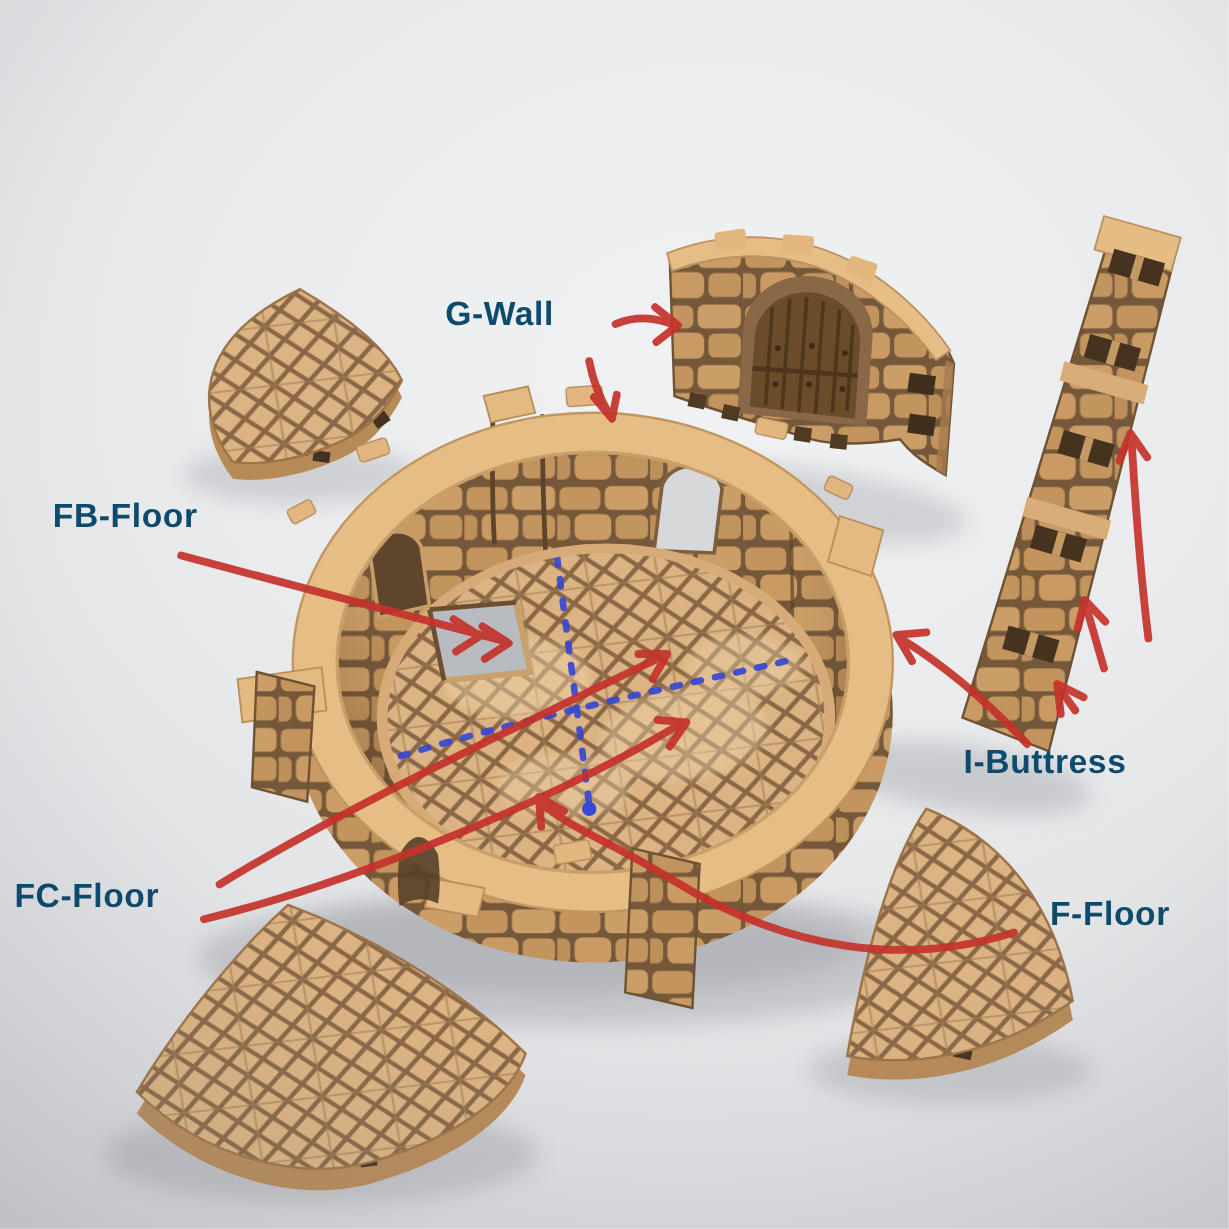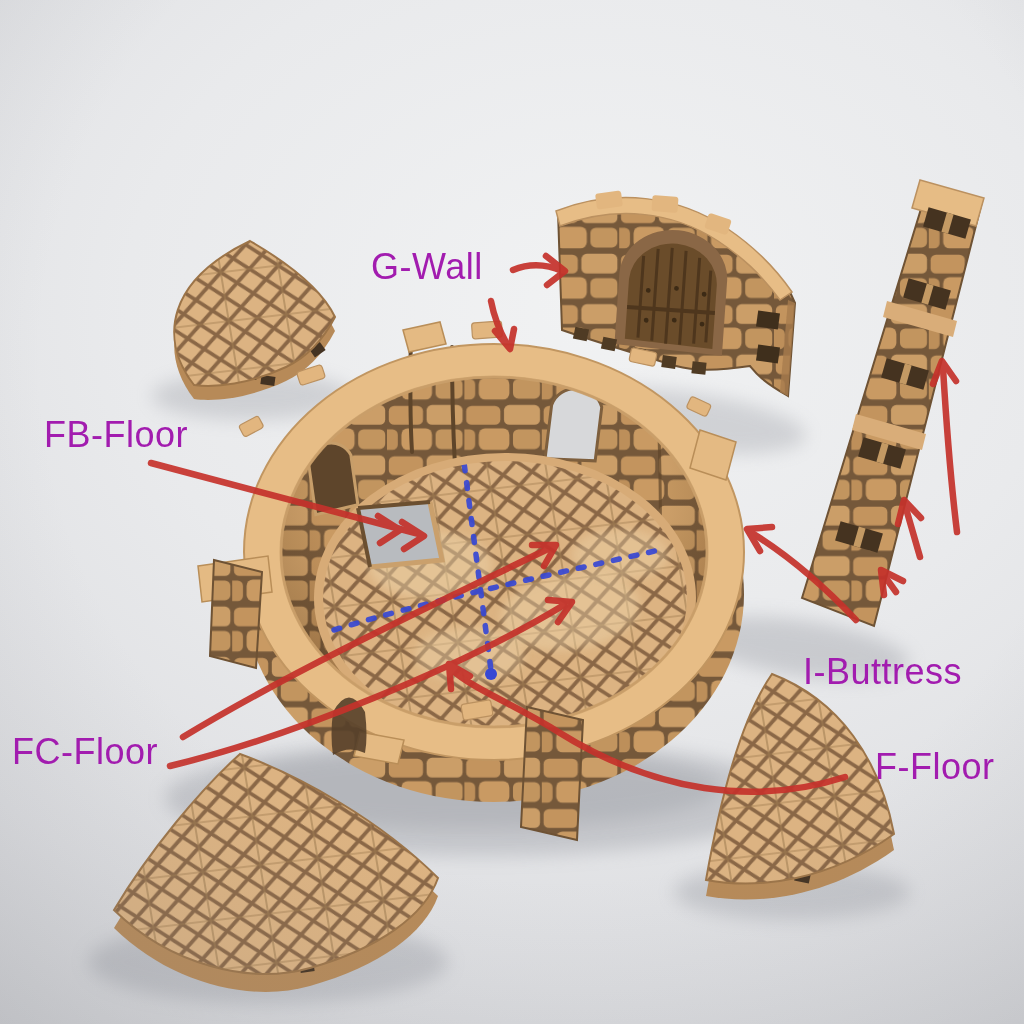--- a/index.html
+++ b/index.html
@@ -4,24 +4,24 @@
 <style>
   html,body{margin:0;padding:0;}
   body{
     width:1024px;height:1024px;overflow:hidden;position:relative;
     font-family:"Liberation Sans", sans-serif;
     background: radial-gradient(120% 95% at 58% 30%, #f1f2f3 0%, #e9eaec 38%, #dddee1 70%, #cdced1 100%);
   }
   #stage{position:absolute;left:0;top:0;width:1024px;height:1024px;}
   .label{
     position:absolute;
-    font-weight:400;
-    font-size:36px;
+    font-weight:700;
+    font-size:28px;
     letter-spacing:0.5px;
-    color:#a21caf;
+    color:#0c4a6e;
     white-space:nowrap;
     user-select:none;
   }
 </style>
 </head>
 <body>
 
 <svg id="stage" viewBox="0 0 1024 1024" xmlns="http://www.w3.org/2000/svg">
   <defs>
     <pattern id="stone" width="86" height="56" patternUnits="userSpaceOnUse" patternTransform="scale(0.9)">
@@ -255,15 +255,15 @@
   <defs>
     <radialGradient id="vig" cx="55%" cy="35%" r="85%">
       <stop offset="60%" stop-color="rgba(140,142,148,0)"></stop>
       <stop offset="100%" stop-color="rgba(120,122,130,0.22)"></stop>
     </radialGradient>
   </defs>
 </svg>
 
 <div class="label" style="left:371px;top:246px;">G-Wall</div>
 <div class="label" style="left:44px;top:414px;">FB-Floor</div>
-<div class="label" style="left:803px;top:619px;margin-top:32px;">I-Buttress</div>
+<div class="label" style="left:803px;top:619px;">I-Buttress</div>
 <div class="label" style="left:12px;top:731px;">FC-Floor</div>
 <div class="label" style="left:875px;top:746px;">F-Floor</div>
 
 </body></html>

